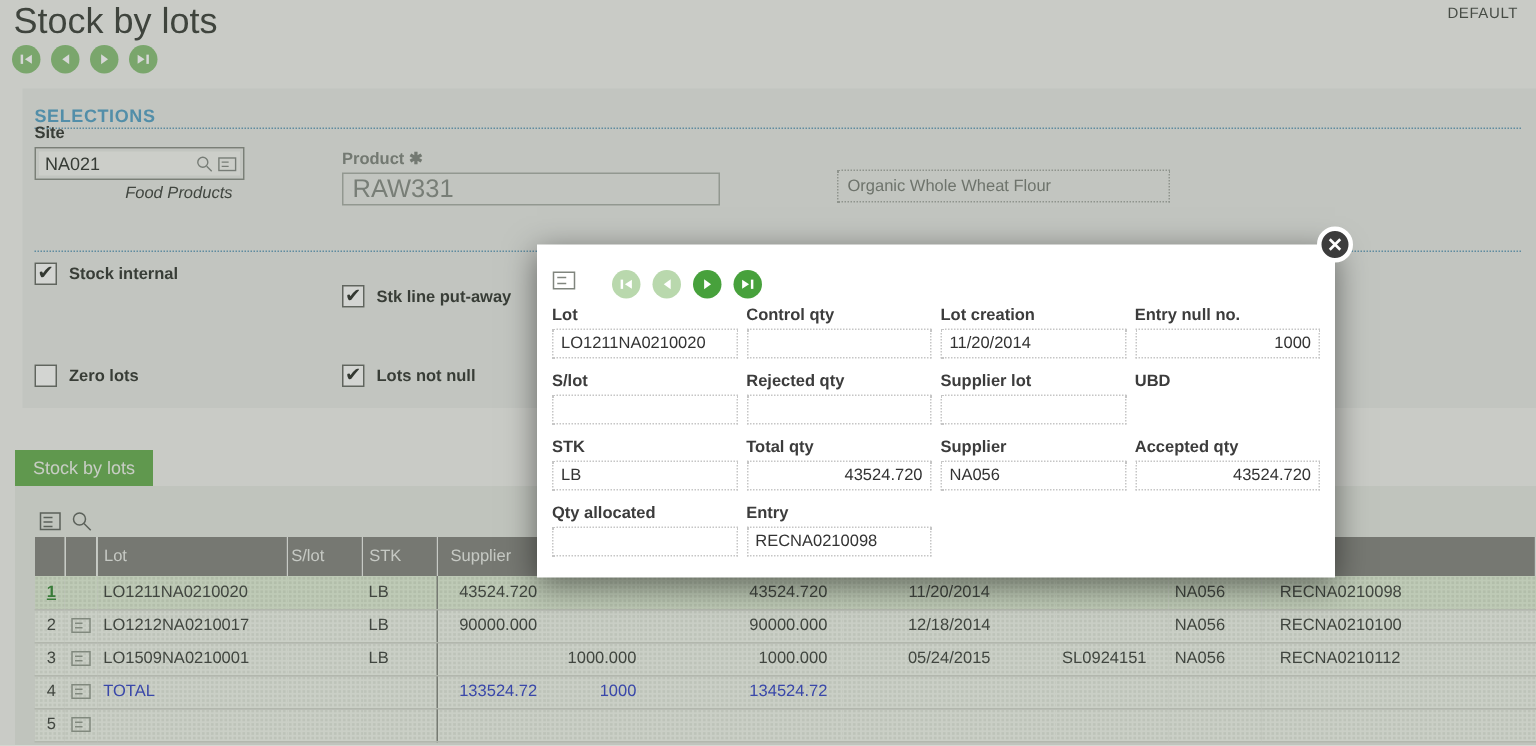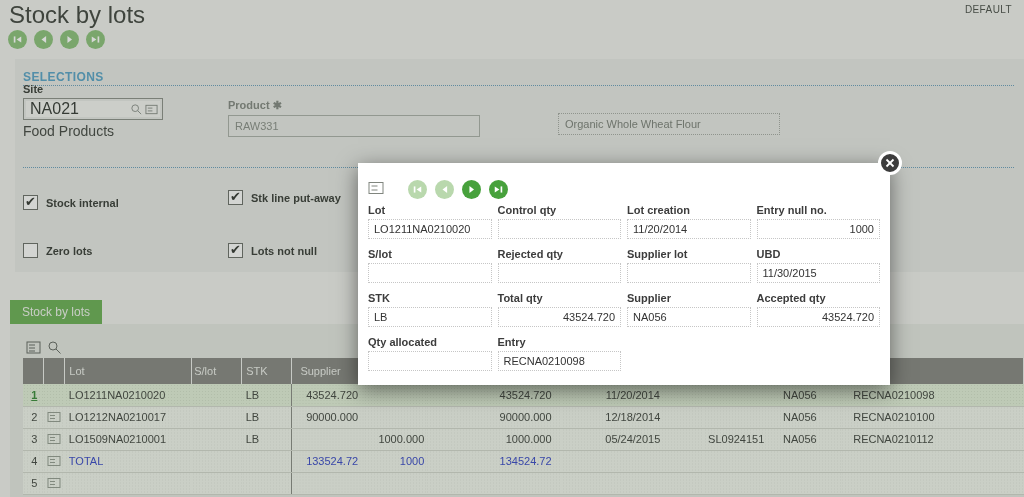--- a/index.html
+++ b/index.html
@@ -21,25 +21,25 @@
 
   
   .sel-panel { position:absolute; left:15px; right:0; top:59px; height:213px; background:#e7eae4; }
   .section-title { position:absolute; left:8px; top:11px; font-size:12px; font-weight:bold; letter-spacing:.4px; color:#5fa7c8; }
   .dotline { position:absolute; left:8px; right:10px; border-top:1px dotted #6fa3bd; }
   .dot1 { top:26px; } .dot2 { top:108px; }
   .fld-label { font-size:11px; font-weight:bold; color:#3f443d; }
   .fld-label.dim-label { color:#878d85; }
   .site-group { position:absolute; left:8px; top:24px; width:140px; }
   .site-input { margin-top:3px; height:22px; background:#f3f5f0; border:1px solid #8f948c; box-shadow:inset 0 0 0 2px #e7eae4; display:flex; align-items:center; padding:0 4px 0 6px; }
-  .site-input .val { flex:1; font-size:16px; color:#3c413b; }
+  .site-input .val { flex:1; font-size:12px; color:#3c413b; }
   .site-input svg { width:13px; height:13px; margin-left:2px; stroke:#8b918a; fill:none; }
-  .site-helper { margin-top:3px; text-align:left; padding-right:8px; font-size:14px; color:#4a4f49; }
+  .site-helper { margin-top:3px; text-align:right; padding-right:8px; font-size:11px; font-style:italic; color:#4a4f49; }
   .product-group { position:absolute; left:213px; top:40px; width:252px; }
-  .product-input { margin-top:3px; height:22px; border:1px solid #adb2aa; padding:0 6px; font-size:11px; line-height:20px; color:#8d938b; }
+  .product-input { margin-top:3px; height:22px; border:1px solid #adb2aa; padding:0 6px; font-size:17px; line-height:20px; color:#8d938b; }
   .desc-group { position:absolute; left:543px; top:54px; width:222px; }
   .desc-input { height:22px; border:1px dotted #a9aea7; padding:0 6px; font-size:11px; line-height:20px; color:#80867e; }
   .cbx-row { position:absolute; display:flex; align-items:center; }
   .cbx { width:15px; height:15px; background:#fcfdfb; border:1px solid #70756d; position:relative; }
   .cbx[data-checked="true"]::after { content:"\2714"; position:absolute; left:1px; top:-2px; font-size:13px; color:#3a3f38; }
   .cbx-label { margin-left:8px; font-size:11px; font-weight:bold; color:#3f443d; }
 
   
   .grid-tab { position:absolute; left:10px; top:300px; height:24px; padding:0 12px; background:#6fb259; color:#eef3ea; font-size:12px; line-height:24px; z-index:1; }
   .grid-panel { position:absolute; left:10px; right:0; top:324px; bottom:0; background:#e4e8e1; }
@@ -138,21 +138,21 @@
     <div class="fld-label dim-label"><span>Product</span> <span>✱</span></div>
     <div class="product-input">RAW331</div>
   </div>
 
   <div class="desc-group">
     <div class="desc-input">Organic Whole Wheat Flour</div>
   </div>
 
   <div class="dotline dot2"></div>
 
-  <div class="cbx-row" style="left:8px; top:136px;">
+  <div class="cbx-row" style="left:8px; top:116px;">
     <span class="cbx" data-checked="true"></span>
     <span class="cbx-label">Stock internal</span>
   </div>
   <div class="cbx-row" style="left:213px; top:131px;">
     <span class="cbx" data-checked="true"></span>
     <span class="cbx-label">Stk line put-away</span>
   </div>
   <div class="cbx-row" style="left:8px; top:184px;">
     <span class="cbx" data-checked="false"></span>
     <span class="cbx-label">Zero lots</span>
@@ -372,21 +372,20 @@
     <div class="mf">
         <div class="lbl">Rejected qty</div>
         <div class="inp num"></div>
       </div>
     <div class="mf">
         <div class="lbl">Supplier lot</div>
         <div class="inp"></div>
       </div>
     <div class="mf">
         <div class="lbl">UBD</div>
-        <div class="inp">11/30/2015</div>
       </div>
     <div class="mf">
         <div class="lbl">STK</div>
         <div class="inp">LB</div>
       </div>
     <div class="mf">
         <div class="lbl">Total qty</div>
         <div class="inp num">43524.720</div>
       </div>
     <div class="mf">

